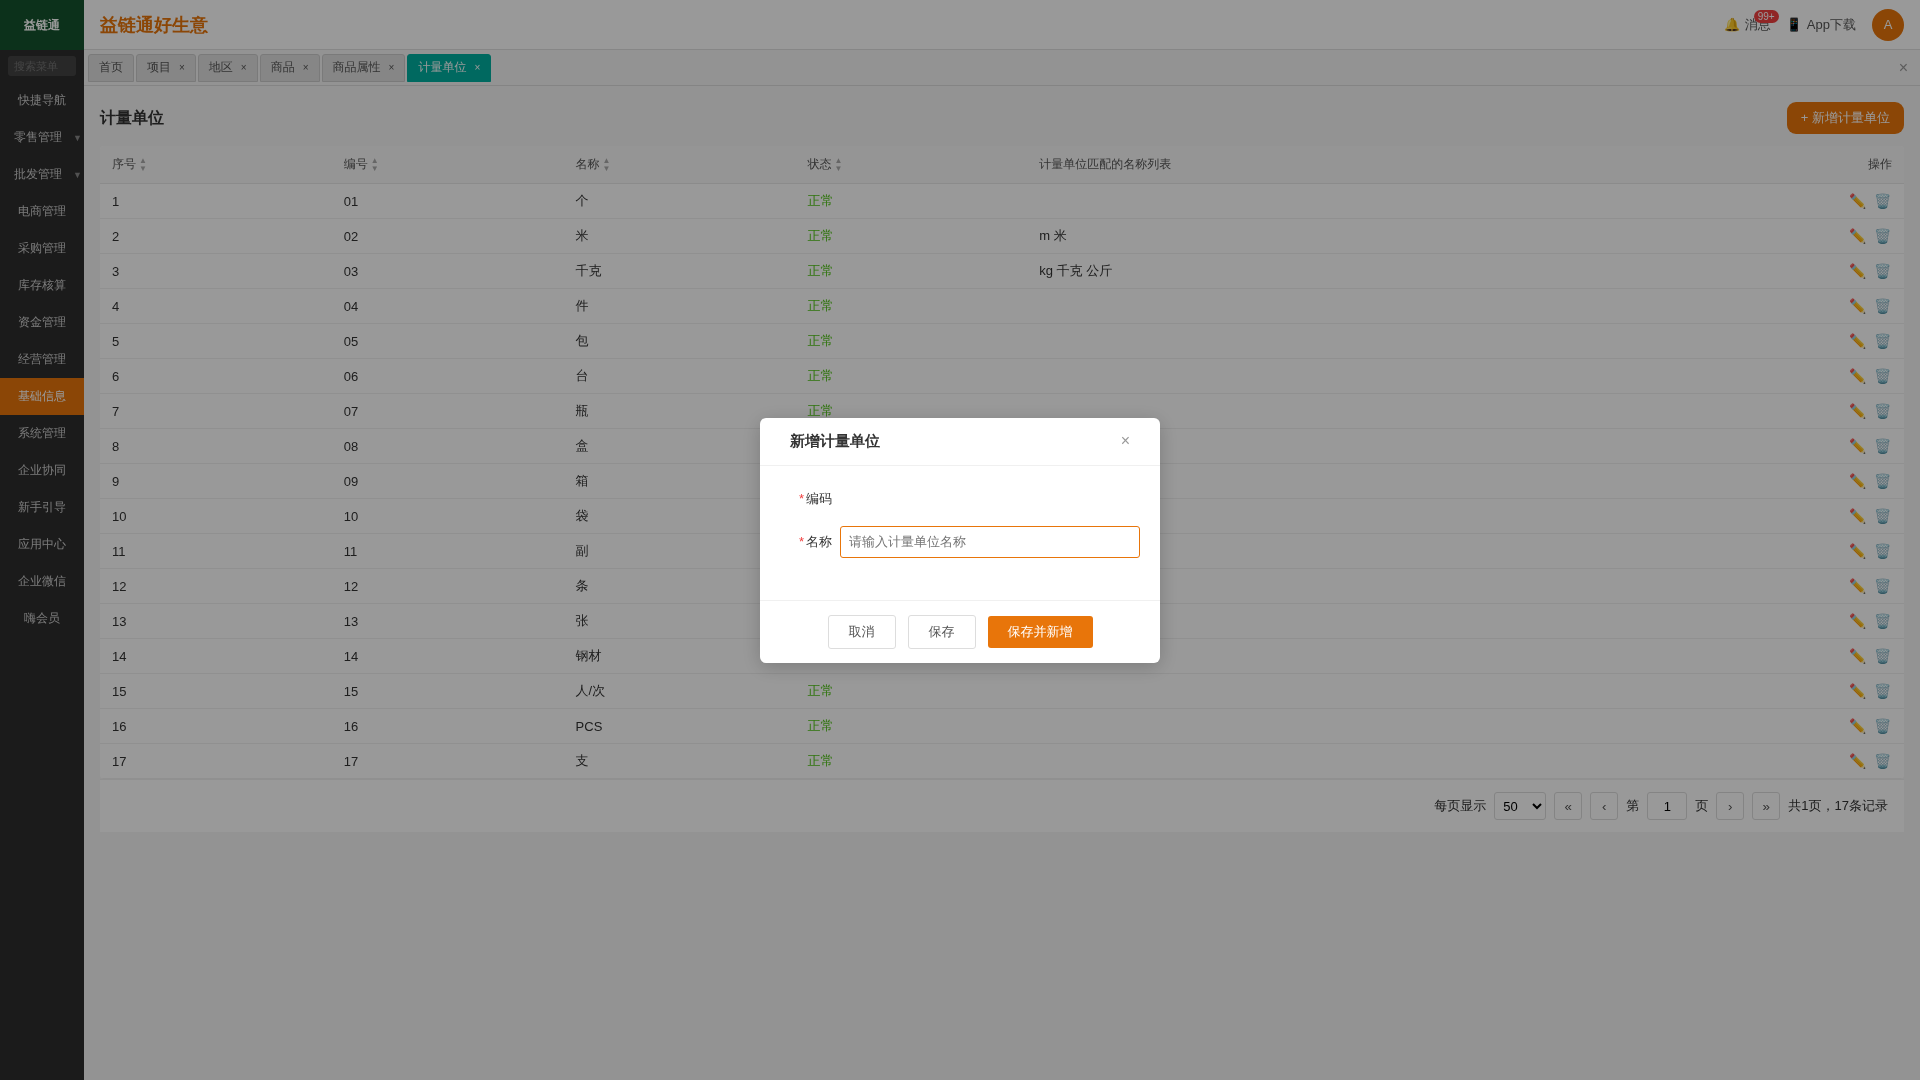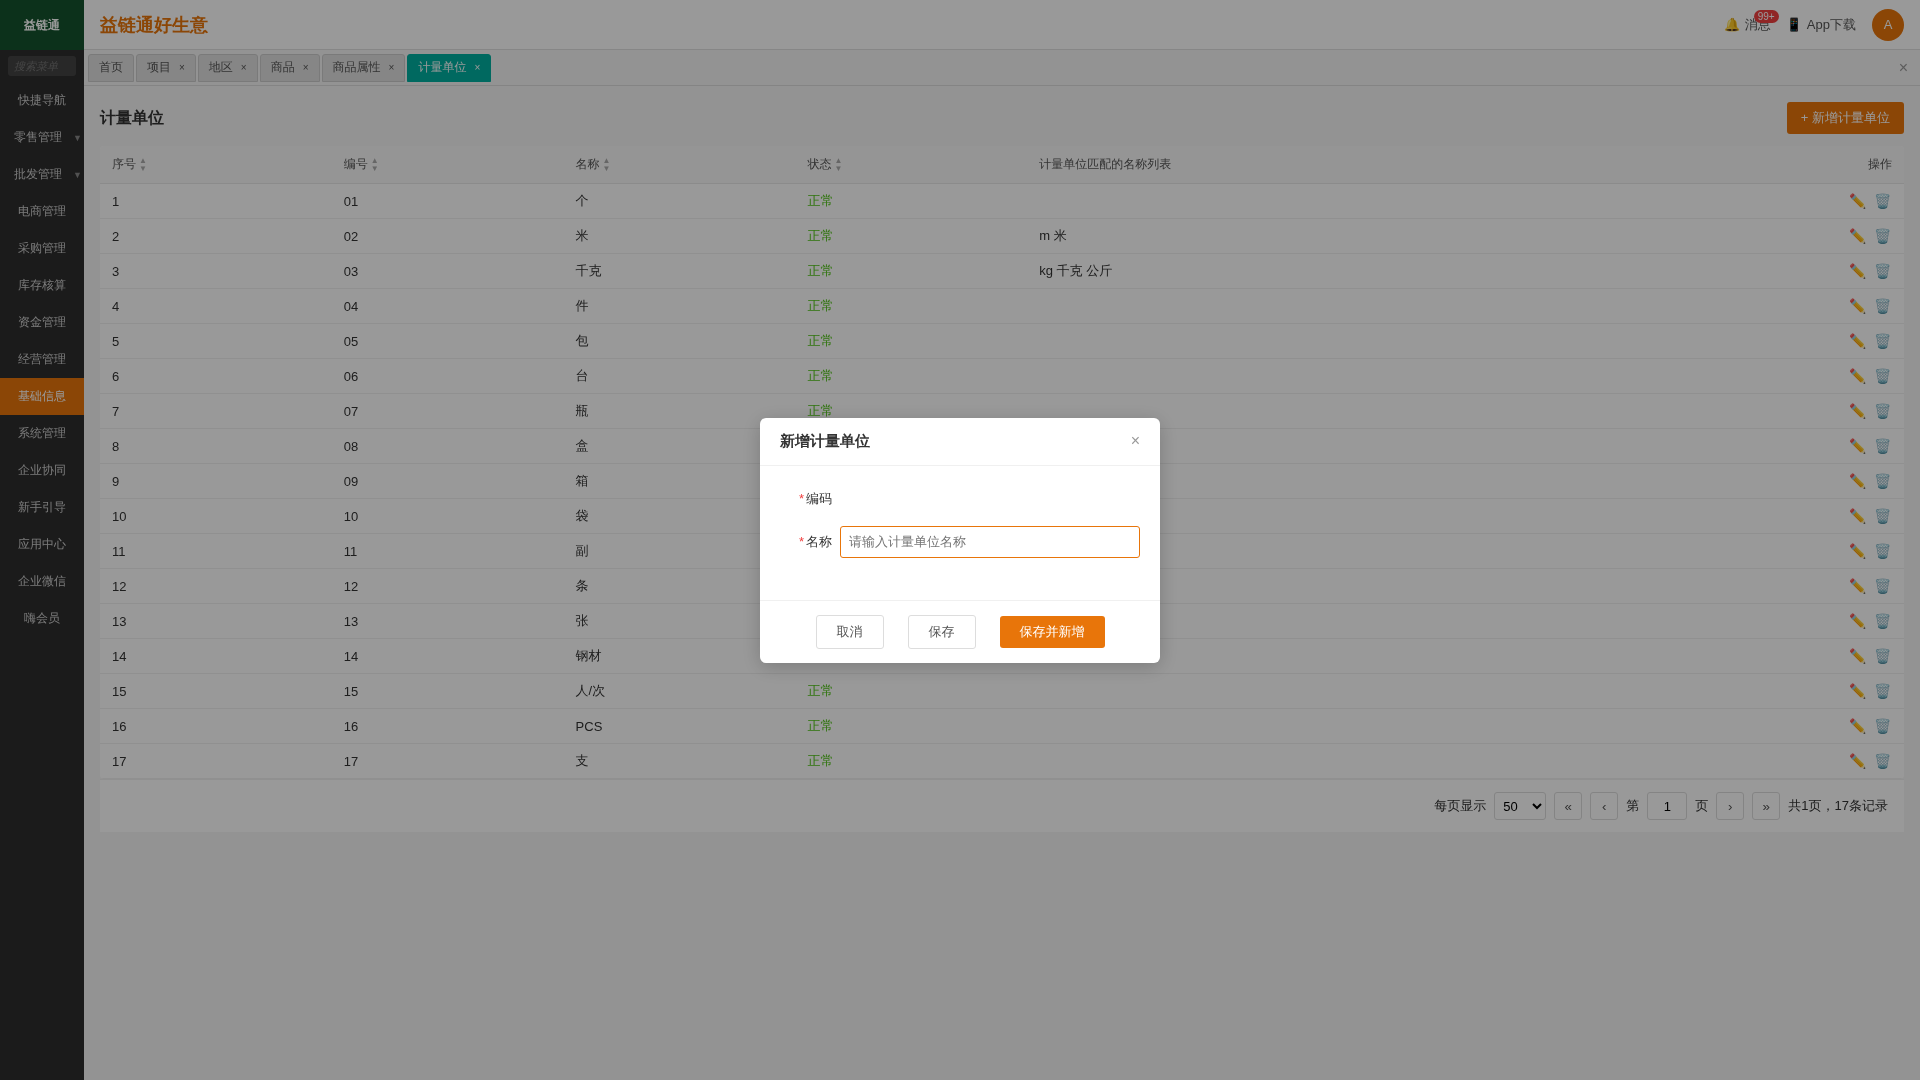--- a/index.html
+++ b/index.html
@@ -29,21 +29,21 @@
     .tabs-bar { height: 36px; background: #f5f5f5; display: flex; align-items: center; padding: 0 4px; border-bottom: 1px solid #ddd; flex-shrink: 0; gap: 2px; }
     .tab { height: 28px; display: flex; align-items: center; padding: 0 10px; border-radius: 3px 3px 0 0; cursor: pointer; font-size: 12px; color: #555; background: #e0e0e0; gap: 4px; border: 1px solid #ccc; }
     .tab.active { background: #00b0a0; color: white; border-color: #00b0a0; }
 
     
     .page-content { flex: 1; background: #f5f5f5; padding: 16px; overflow-y: auto; position: relative; }
 
     
     .page-header { display: flex; align-items: center; justify-content: space-between; margin-bottom: 12px; }
     .page-title { font-size: 16px; font-weight: bold; color: #333; }
-    .btn-add { background: #e8750a; color: white; border: none; padding: 7px 14px; border-radius: 3px; cursor: pointer; font-size: 13px; }
+    .btn-add { background: #e8750a; color: white; border: none; padding: 7px 14px; border-radius: 9px; cursor: pointer; font-size: 13px; }
 
     
     .table-container { background: white; border-radius: 4px; overflow: hidden; }
     table { width: 100%; border-collapse: collapse; }
     th { background: #f9f9f9; padding: 10px 12px; text-align: left; font-size: 12px; color: #555; border-bottom: 1px solid #e8e8e8; font-weight: normal; white-space: nowrap; }
     td { padding: 8px 12px; font-size: 13px; color: #333; border-bottom: 1px solid #f0f0f0; }
     .status-normal { color: #52c41a; }
     .col-sort { display: inline-flex; align-items: center; gap: 3px; }
     .sort-arrows { display: flex; flex-direction: column; font-size: 8px; color: #aaa; line-height: 1; }
     .action-icons { display: flex; gap: 8px; }
@@ -51,46 +51,46 @@
 
     
     .pagination { display: flex; align-items: center; justify-content: flex-end; padding: 12px 16px; background: white; border-top: 1px solid #f0f0f0; gap: 8px; font-size: 13px; }
     .page-btn { width: 28px; height: 28px; border: 1px solid #ddd; background: white; cursor: pointer; display: flex; align-items: center; justify-content: center; border-radius: 3px; color: #555; }
     .page-input { width: 40px; height: 28px; border: 1px solid #ddd; text-align: center; border-radius: 3px; font-size: 13px; }
     .per-page-select { height: 28px; border: 1px solid #ddd; border-radius: 3px; padding: 0 4px; font-size: 13px; background: white; }
 
     
     .modal-overlay { position: fixed; top: 0; left: 0; width: 1920px; height: 1080px; background: rgba(0,0,0,0.4); display: flex; align-items: center; justify-content: center; z-index: 1000; }
     .modal { background: white; border-radius: 6px; width: 400px; box-shadow: 0 4px 20px rgba(0,0,0,0.2); overflow: hidden; }
-    .modal-header { display: flex; align-items: center; justify-content: space-between; padding: 14px 20px; border-bottom: 1px solid #f0f0f0; }
+    .modal-header { display: flex; align-items: center; justify-content: space-between; padding: 14px 30px; border-bottom: 1px solid #f0f0f0; }
     .modal-title { font-size: 15px; font-weight: bold; color: #333; }
     .modal-close { cursor: pointer; color: #999; font-size: 16px; }
     .modal-body { padding: 24px 20px; }
     .form-field { display: flex; align-items: center; margin-bottom: 18px; }
     .form-label { width: 60px; text-align: right; font-size: 13px; color: #333; padding-right: 8px; }
     .form-label.required::before { content: '*'; color: #f04040; margin-right: 2px; }
     .form-input { flex: 1; height: 32px; border: 1px solid #ddd; border-radius: 3px; padding: 0 8px; font-size: 13px; outline: none; }
     .form-input.name-input { border-color: #e8750a; }
-    .modal-footer { display: flex; align-items: center; justify-content: center; padding: 14px 12px; border-top: 1px solid #f0f0f0; gap: 24px; }
+    .modal-footer { display: flex; align-items: center; justify-content: center; padding: 14px 12px; border-top: 1px solid #f0f0f0; gap: 12px; }
     .btn-cancel { padding: 7px 20px; border: 1px solid #ddd; background: white; border-radius: 3px; cursor: pointer; font-size: 13px; color: #555; }
     .btn-save { padding: 7px 20px; border: none; background: white; border: 1px solid #ddd; border-radius: 3px; cursor: pointer; font-size: 13px; color: #555; }
     .btn-save-new { padding: 7px 20px; border: none; background: #e8750a; border-radius: 3px; cursor: pointer; font-size: 13px; color: white; }
 
     
     .tab-close-btn { cursor: pointer; margin-left: 4px; font-size: 10px; }
   </style>
 </head>
 <body>
 
 <div class="sidebar">
   <div class="sidebar-logo">
     <span>益链通</span>
   </div>
   <div style="width:100%; padding:6px 8px;">
-    <input type="text" style="width: 100%; background: rgb(68, 68, 68); border: none; border-radius: 3px; color: rgb(204, 204, 204); font-size: 11px; padding: 4px 6px; outline: none; font-style: italic;" placeholder="搜索菜单">
+    <input type="text" style="width: 100%; background: rgb(68, 68, 68); border: none; border-radius: 3px; color: rgb(204, 204, 204); font-size: 11px; padding: 4px 6px; outline: none;" placeholder="搜索菜单">
   </div>
   <div class="sidebar-nav-item">
     <span>快捷导航</span>
   </div>
   <div class="sidebar-nav-item has-arrow">
     <span>零售管理</span>
     <span class="sidebar-arrow">▼</span>
   </div>
   <div class="sidebar-nav-item has-arrow">
     <span>批发管理</span>

